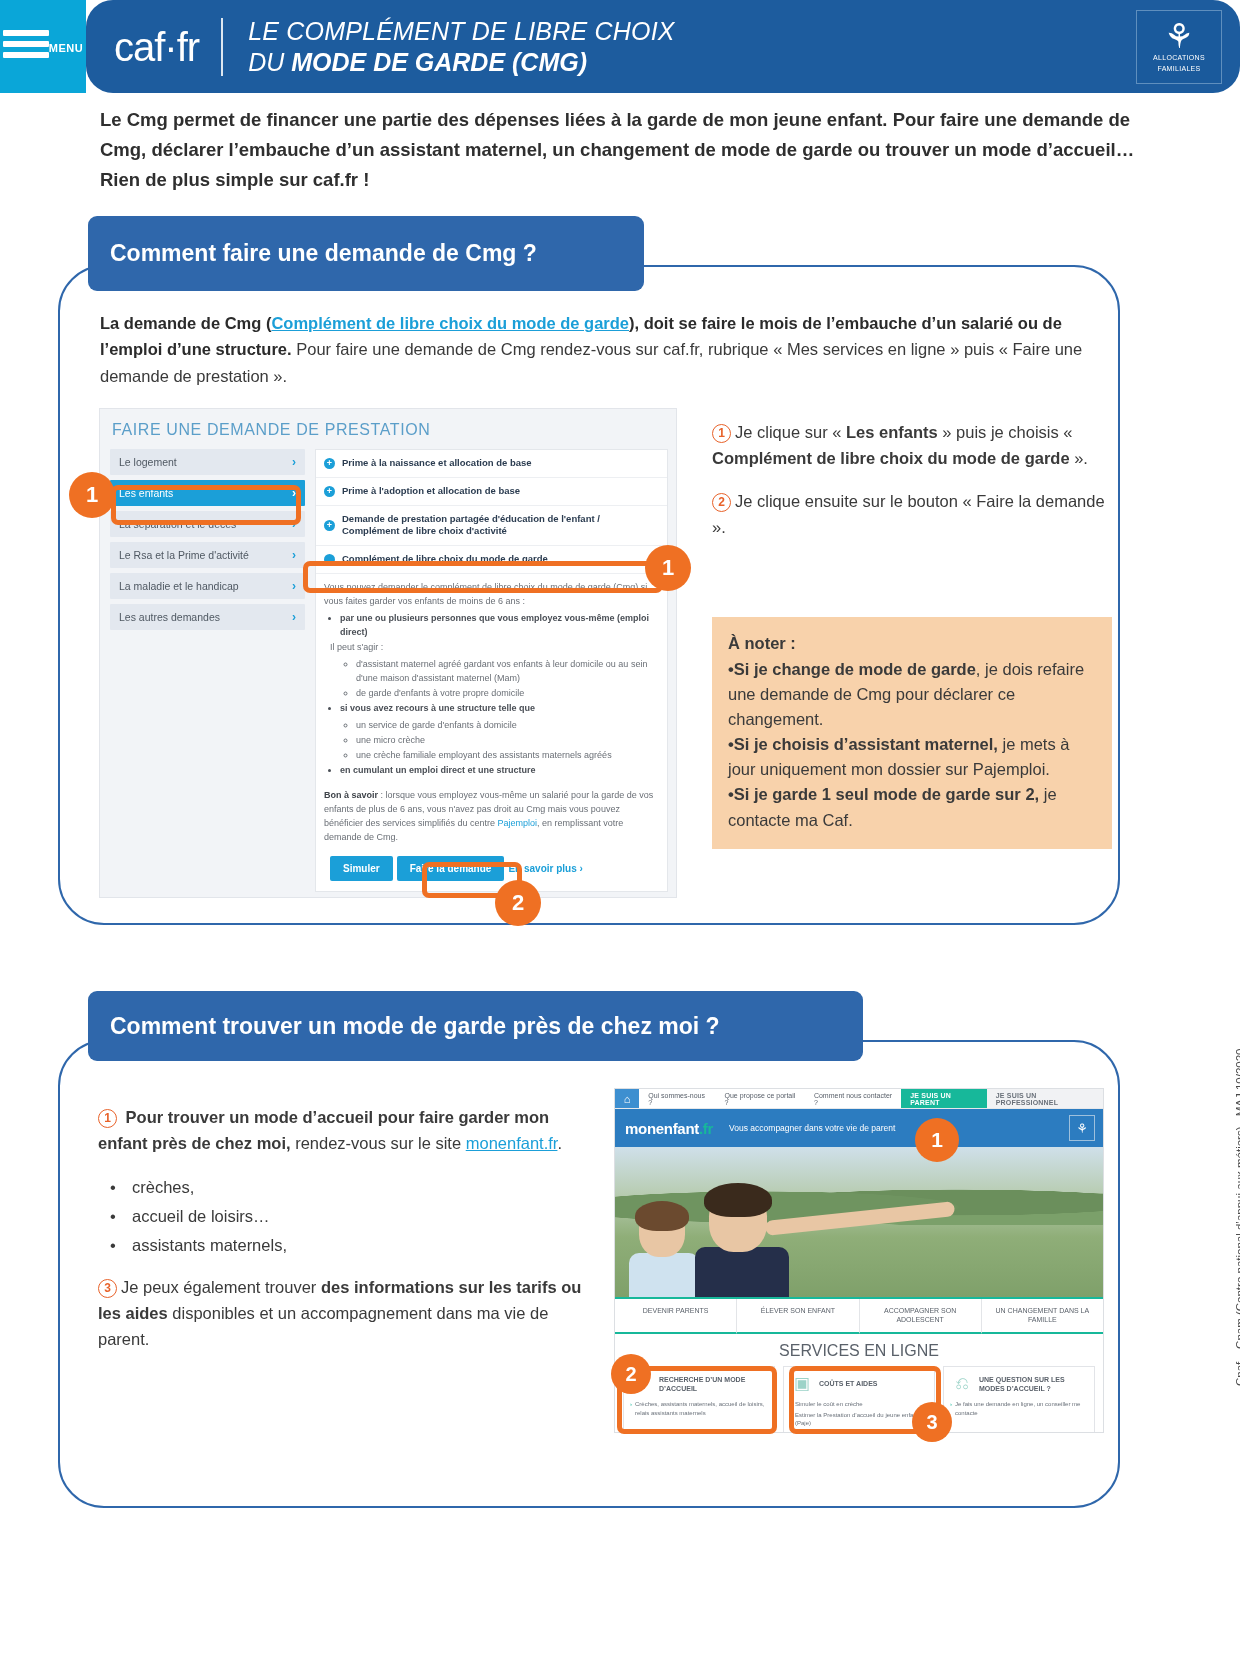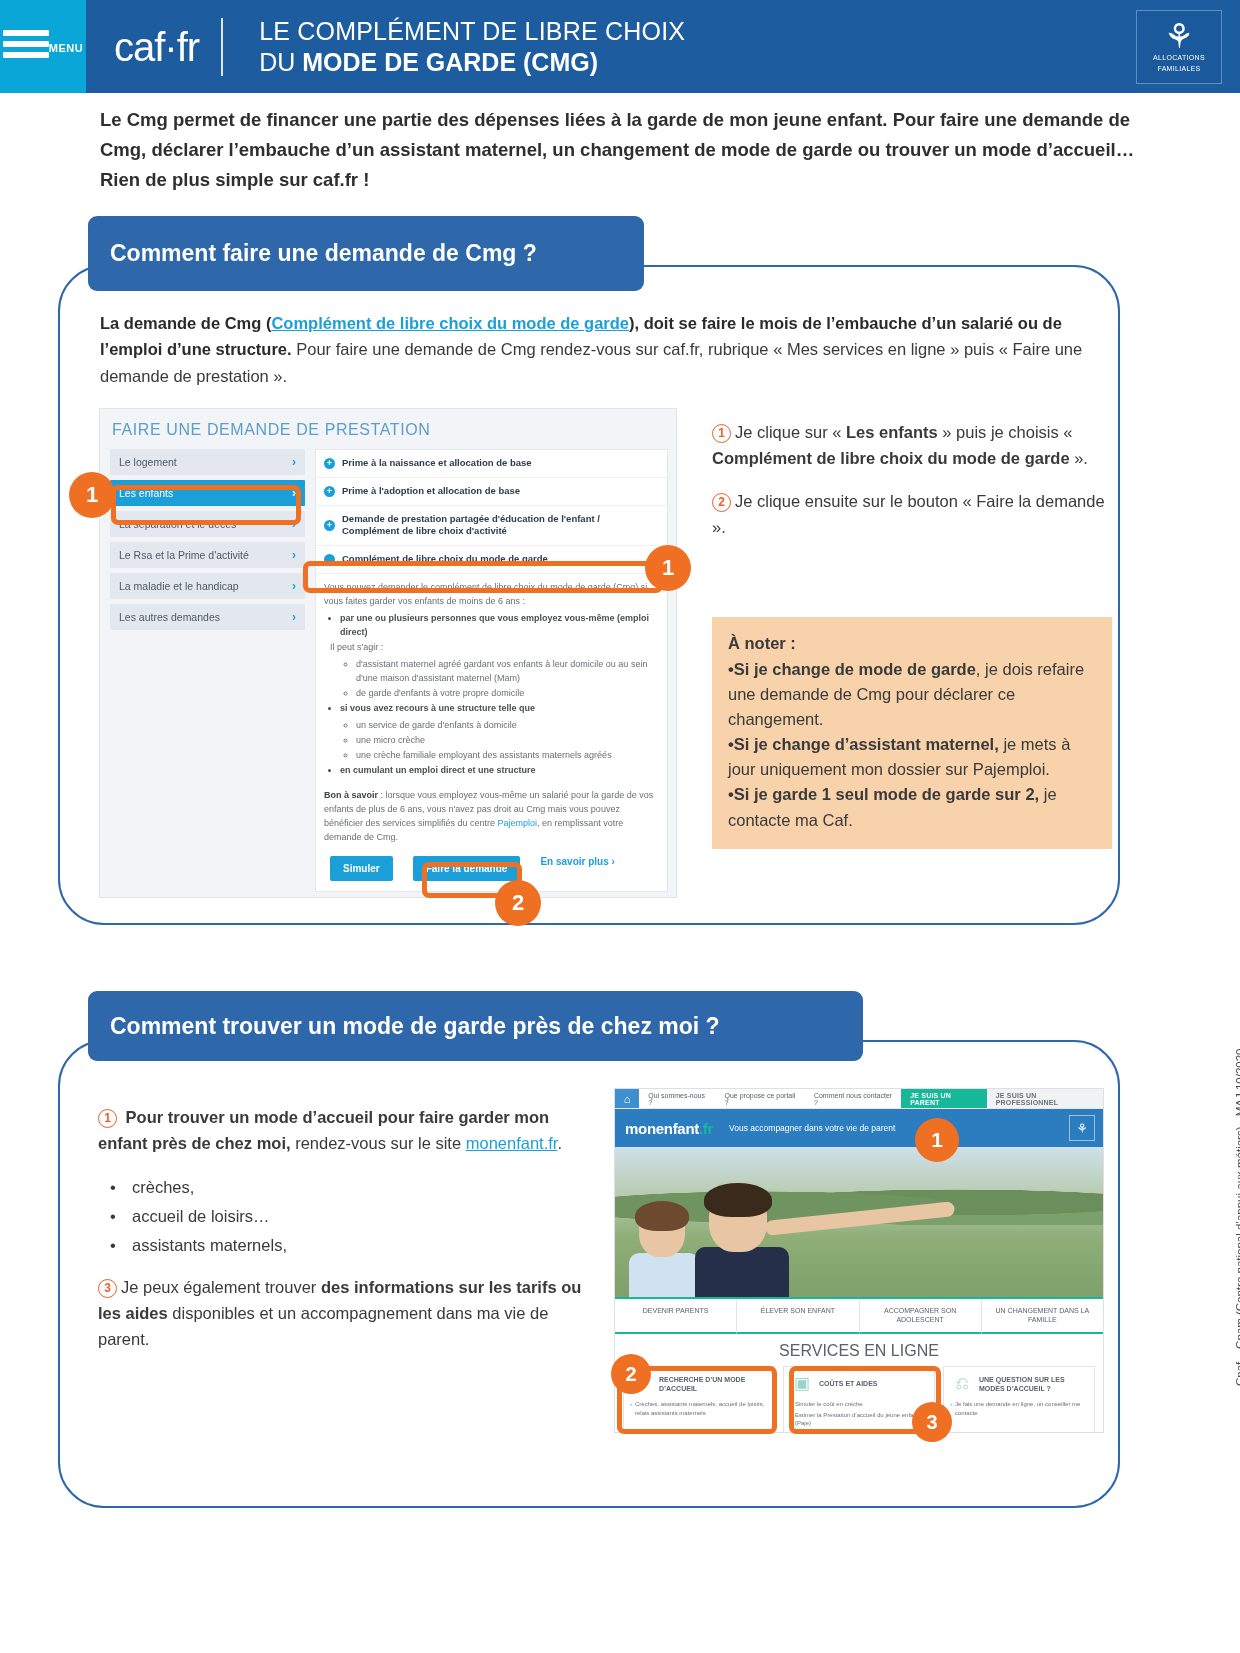--- a/index.html
+++ b/index.html
@@ -16,28 +16,28 @@
   .header { position: absolute; left: 0; top: 0; width: 1240px; height: 93px; display: flex; }
   .menu-block {
     width: 86px; height: 93px; background: #0aa6d8;
     display: flex; flex-direction: row; align-items: center; justify-content: center;
   }
   .burger { width: 46px; }
   .burger span { display: block; height: 6px; background: #fff; margin-bottom: 5px; border-radius: 1px; }
   .menu-label { color: #fff; font-size: 11px; letter-spacing: .5px; font-weight: 700; margin-top: 2px; }
   .header-main {
     flex: 1; height: 93px; background: #1d5c9e;
-    display: flex; align-items: center; position: relative;
+    display: flex; align-items: center; position: relative; border-radius: 27px;
   }
   .caf-logo {
     color: #fff; font-size: 40px; font-weight: 300; letter-spacing: -1px;
     padding-left: 28px; padding-right: 22px; line-height: 1;
   }
   .vrule { width: 2px; height: 58px; background: #ffffff; opacity: .85; }
-  .header-titles { padding-left: 36px; color: #fff; line-height: 1.22; }
+  .header-titles { padding-left: 25px; color: #fff; line-height: 1.22; font-style: italic; }
   .header-titles .l1 { font-size: 25px; font-weight: 400; letter-spacing: .2px; }
   .header-titles .l2 { font-size: 25px; font-weight: 400; }
   .header-titles .l2 b { font-weight: 700; }
   .caf-badge {
     position: absolute; right: 18px; top: 10px; width: 86px; height: 74px;
     background: #1a5a9c; border: 1px solid #5f8fbe;
     display: flex; flex-direction: column; align-items: center; justify-content: center;
   }
   .caf-badge .emblem { font-size: 34px; color: #fff; line-height: .9; }
   .caf-badge .bl { color: #fff; font-size: 7px; text-align: center; line-height: 1.15; margin-top: 3px; letter-spacing: .3px; }
@@ -101,21 +101,21 @@
          color:#fff; font-size:9px; line-height:11px; text-align:center; font-weight:700;}
   .dot.plain { background: #1b9fd8; }
   .prest-body { font-size: 9px; color: #6a6f76; line-height: 1.5; padding: 7px 8px 0 8px; }
   .prest-body ul { margin: 4px 0 0 16px; }
   .prest-body ul ul { margin-left: 16px; list-style-type: circle; }
   .prest-body li { margin-bottom: 1.5px; }
   .prest-body .bold { font-weight: 700; color: #4a4f56; }
   .prest-note { font-size: 9px; color: #6a6f76; line-height: 1.55; padding: 10px 8px 0 8px; }
   .prest-note b { color: #3f444a; }
   .prest-note .pj { color: #1b9fd8; }
-  .btnbar { display: flex; gap: 20px; padding: 11px 8px 10px 14px; }
+  .btnbar { display: flex; align-items: center; gap: 4px; padding: 11px 8px 10px 14px; }
   .sbtn { background: #1b9fd8; color: #fff; font-size: 10px; font-weight: 700;
           padding: 7px 13px; border-radius: 2px; }
   .lbtn { color: #1b9fd8; font-size: 10px; font-weight: 700; }
 
   
   .s1-right { position: absolute; left: 712px; top: 420px; width: 410px;
               font-size: 16.5px; line-height: 1.55; color: #3a3a3a; }
   .s1-right p { margin-bottom: 18px; }
   .s1-right b { font-weight: 700; }
   .numcirc {
@@ -349,21 +349,21 @@
       <span class="numcirc">1</span><span>Je clique sur « </span><b>Les enfants</b><span> » puis je choisis « </span><b>Complément de libre choix du mode de garde</b><span> ».</span>
     </p>
     <p>
       <span class="numcirc">2</span><span>Je clique ensuite sur le bouton « Faire la demande ».</span>
     </p>
   </div>
 
   <div class="anoter">
     <div class="hd">À noter :</div>
     <div><b>•Si je change de mode de garde</b><span>, je dois refaire une demande de Cmg pour déclarer ce changement.</span></div>
-    <div><b>•Si je change d’assistant maternel,</b><span> je mets à jour uniquement mon dossier sur Pajemploi.</span></div>
+    <div><b>•Si je choisis d’assistant maternel,</b><span> je mets à jour uniquement mon dossier sur Pajemploi.</span></div>
     <div><b>•Si je garde 1 seul mode de garde sur 2,</b><span> je contacte ma Caf.</span></div>
   </div>
 
   <div class="panel" id="panel2"></div>
   <div class="banner" id="banner2">Comment trouver un mode de garde près de chez moi ?</div>
 
   <div class="s2-left">
     <p>
       <span class="numcirc">1</span> <b>Pour trouver un mode d’accueil pour faire garder mon enfant près de chez moi,</b><span> rendez-vous sur le site </span><a class="lnk" style="font-weight:400" href="#">monenfant.fr</a><span>.</span>
     </p>

